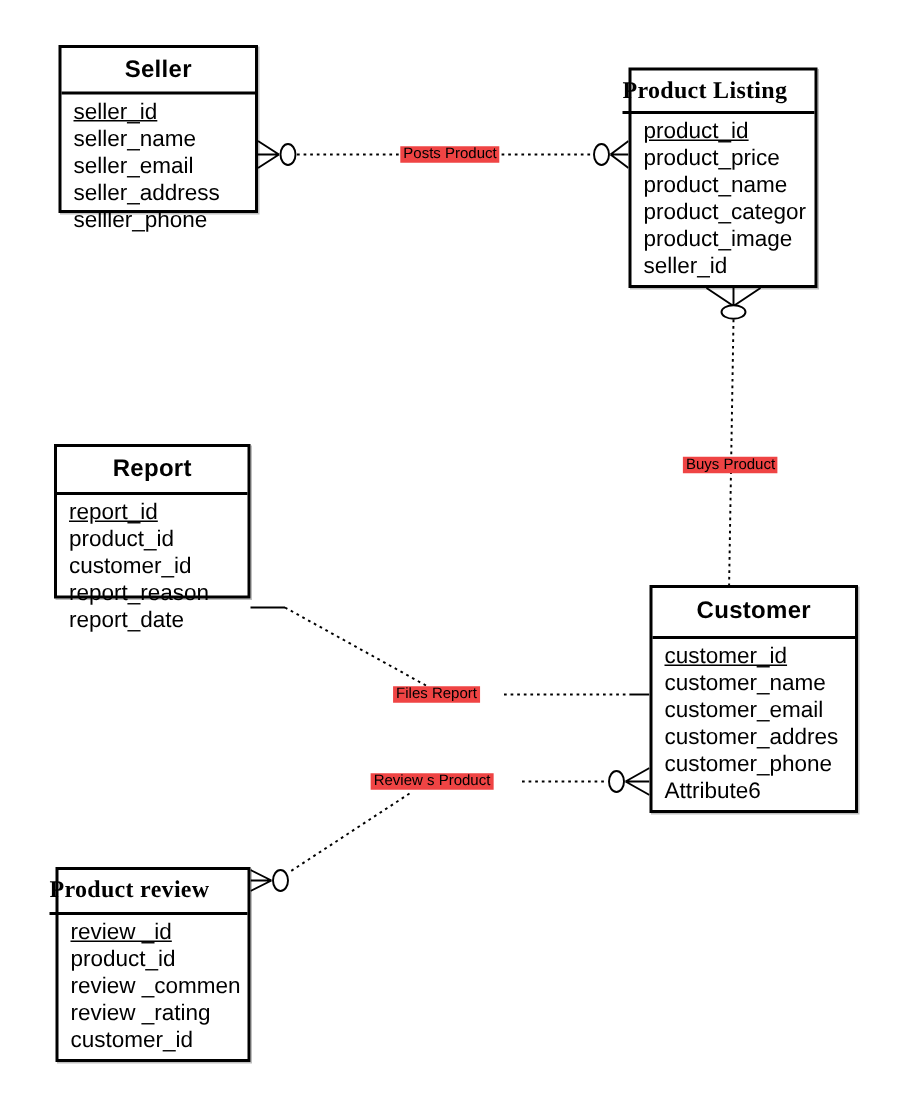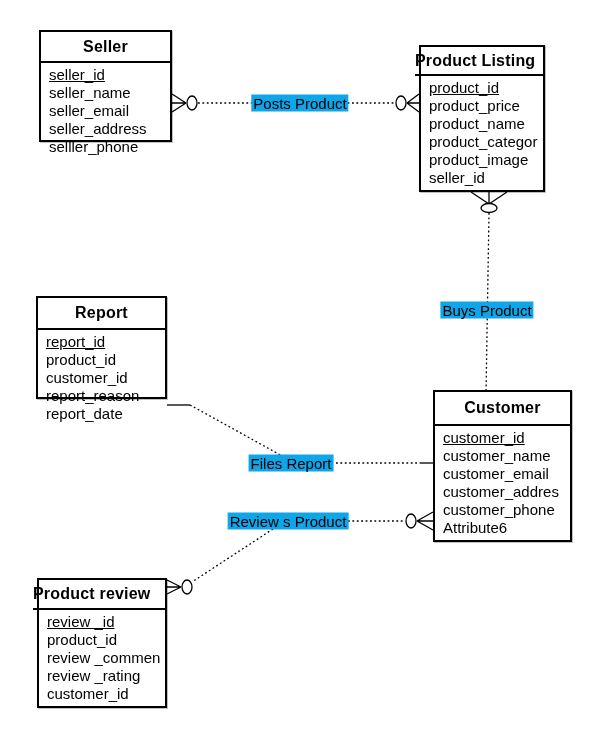--- a/index.html
+++ b/index.html
@@ -29,37 +29,38 @@
     font-size:16px;
     text-align:center;
     border-bottom:2px solid #000;
     overflow:hidden;
     white-space:nowrap;
     letter-spacing:0.2px;
   }
   .entity-title.clip-left{
     text-align:left;
     margin-left:-6px;
+    font-family:Liberation Serif, serif;
   }
   .attrs{
     padding:3px 0 0 8px;
     overflow:hidden;
   }
   .attr{
     font-size:15px;
     line-height:18px;
     white-space:nowrap;
   }
   .attr.pk{text-decoration:underline;}
 
   .rel-label{
     position:absolute;
     transform:translate(-50%,-50%);
-    background:#0ea5e9;
-    font-size:15px;
+    background:#ef4444;
+    font-size:10px;
     white-space:nowrap;
     padding:0 2px;
     z-index:5;
   }
 </style>
 </head>
 <body>
 
 <div class="canvas">
 

